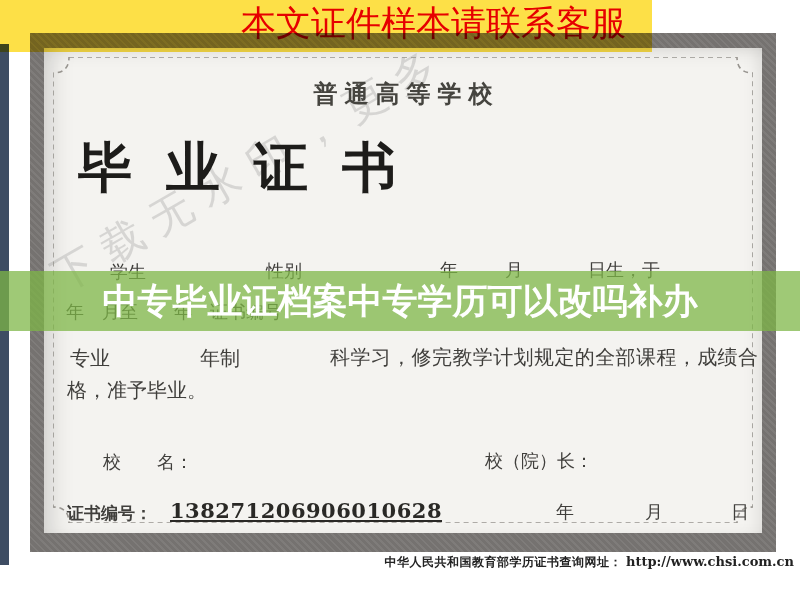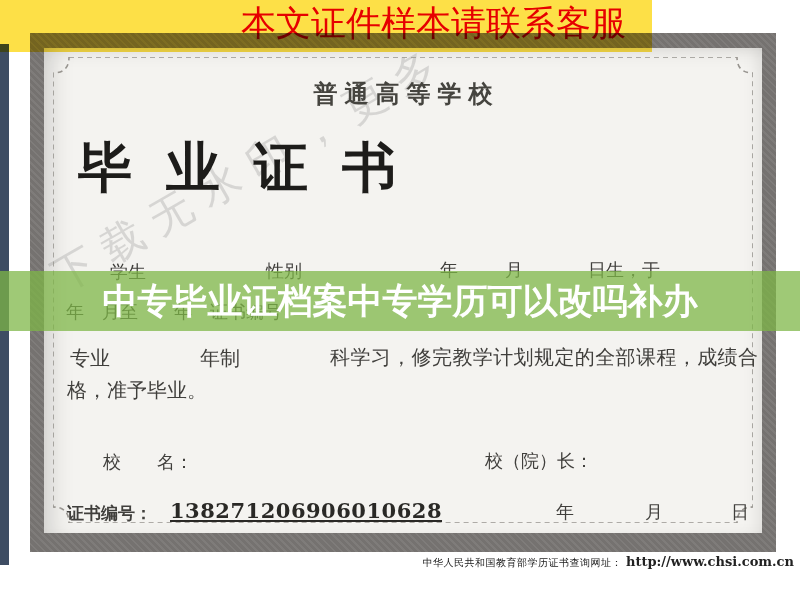--- a/index.html
+++ b/index.html
@@ -40,21 +40,21 @@
   .fld{position:absolute;color:#403f3c;font-size:18px;white-space:nowrap;}
   .fld-sm{font-size:17px;}
   .fld-lg{font-size:20px;}
   .serial-number{
     position:absolute;left:170px;top:498px;font-size:21px;font-weight:700;color:#2a2926;
     font-family:"DejaVu Serif",serif;letter-spacing:0.5px;white-space:nowrap;text-decoration:underline;
   }
   .footer-line{
     position:absolute;right:6px;top:552px;white-space:nowrap;color:#222;
   }
-  .footer-caption{font-size:10px;font-weight:400;letter-spacing:0.5px;}
+  .footer-caption{font-size:12px;font-weight:700;letter-spacing:0.5px;}
   .footer-url{font-size:13px;font-weight:700;font-family:"DejaVu Serif",serif;}
   
   .banner{
     position:absolute;left:0;top:0;width:652px;height:52px;background:#fde047;
     mix-blend-mode:multiply;display:flex;justify-content:flex-end;align-items:flex-start;
     padding:0;box-sizing:border-box;
   }
   .banner-text{
     margin:3px 26px 0 0;font-size:35px;line-height:40px;color:#E60000;font-weight:500;
     font-family:"Liberation Sans","DejaVu Sans",sans-serif;white-space:nowrap;

